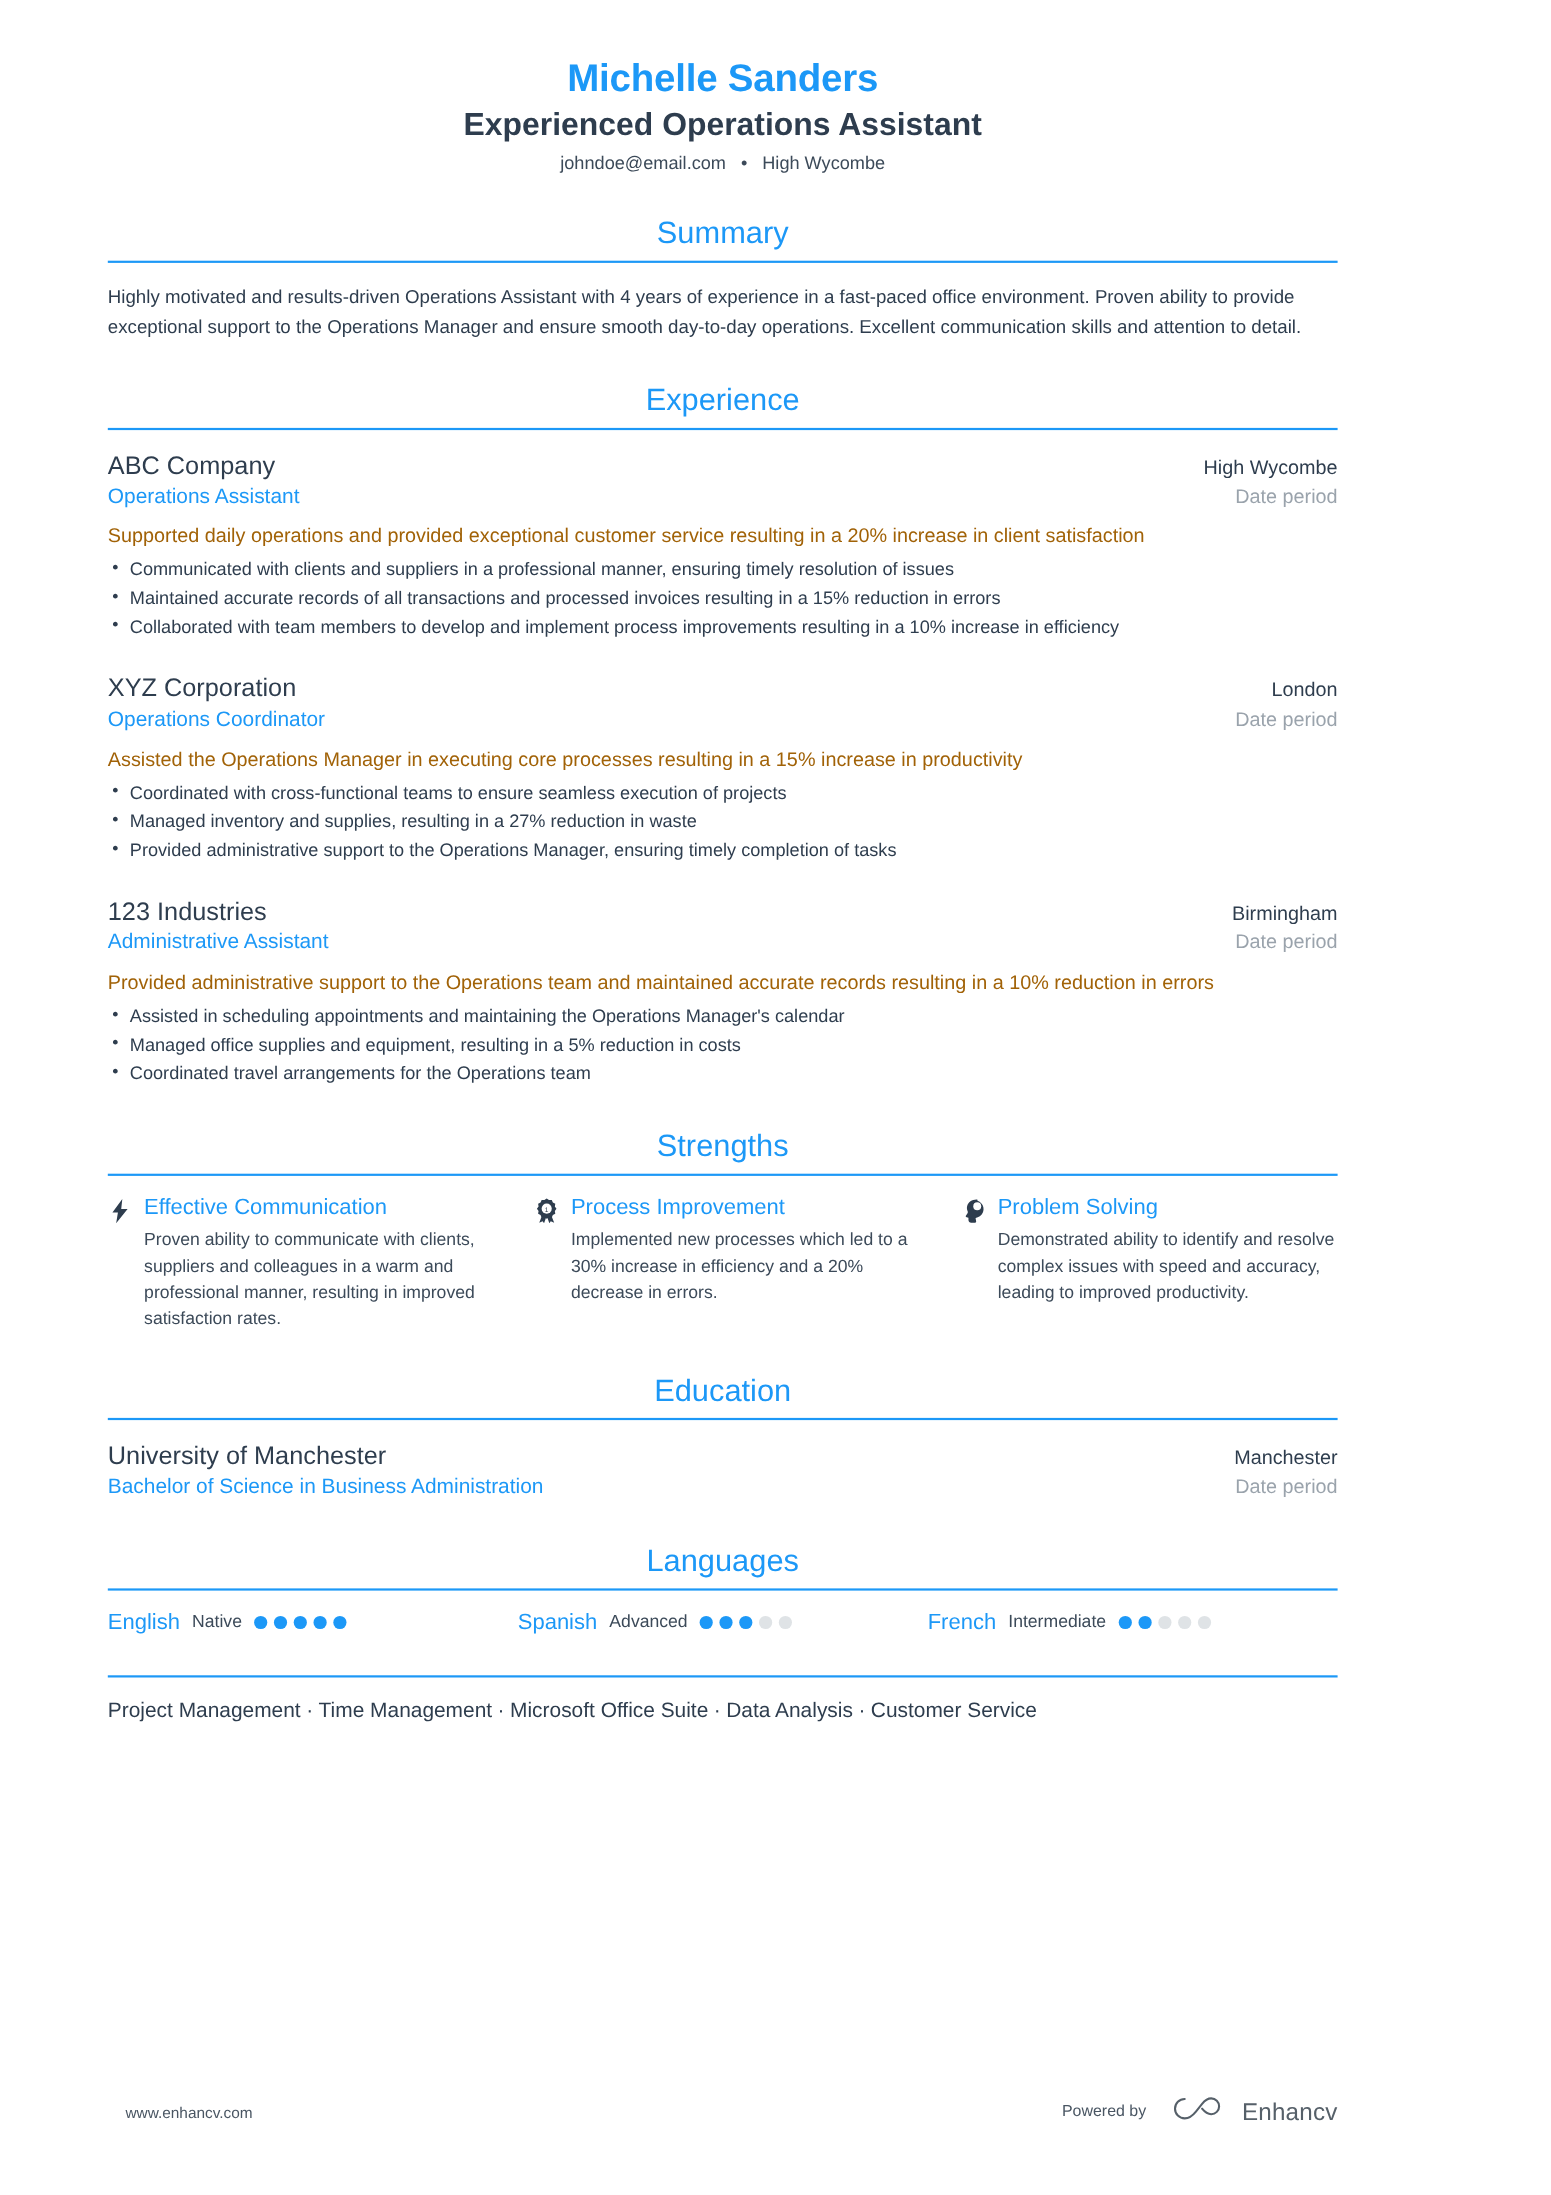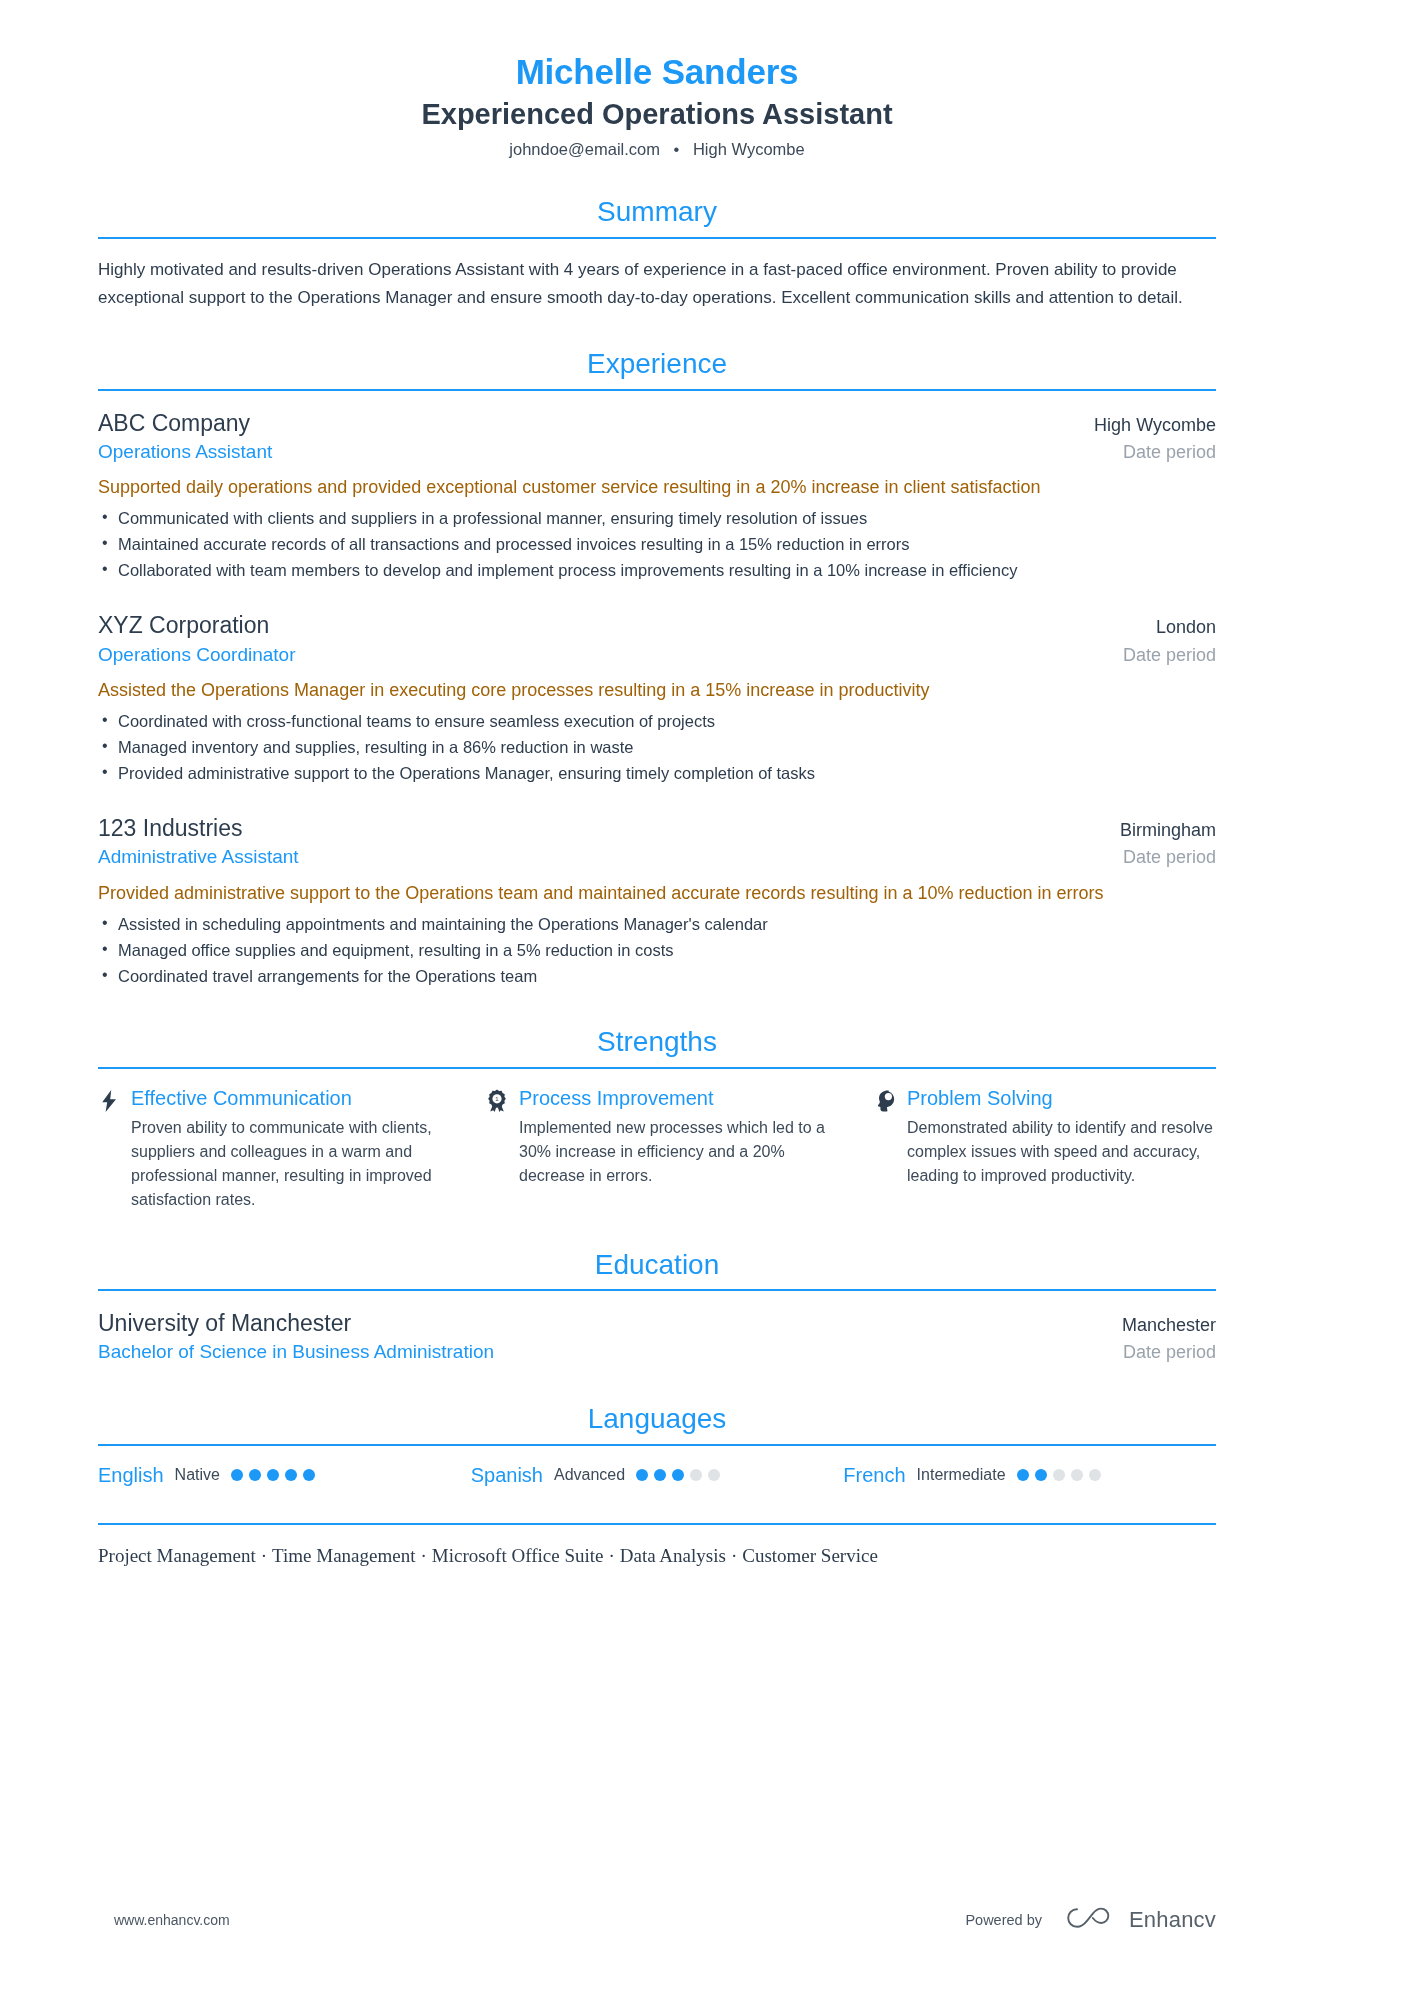--- a/index.html
+++ b/index.html
@@ -198,21 +198,20 @@
     border-radius: 50%;
     background: #dfe3e6;
   }
   .dot.filled { background: #1c98f7; }
 
   
   .skills-line {
     font-size: 19px;
     color: #2e3d4e;
     line-height: 1.5;
-    font-family: Liberation Serif, serif;
   }
   .skill-sep {
     display: inline-block;
     padding: 0 5px;
     color: #2e3d4e;
   }
 
   
   .footer {
     position: absolute;
@@ -297,21 +296,21 @@
           <div class="entry-org">XYZ Corporation</div>
           <div class="entry-location">London</div>
         </div>
         <div class="entry-row">
           <div class="entry-role">Operations Coordinator</div>
           <div class="entry-date">Date period</div>
         </div>
         <div class="entry-desc">Assisted the Operations Manager in executing core processes resulting in a 15% increase in productivity</div>
         <ul class="bullets">
           <li>Coordinated with cross-functional teams to ensure seamless execution of projects</li>
-          <li>Managed inventory and supplies, resulting in a 86% reduction in waste</li>
+          <li>Managed inventory and supplies, resulting in a 27% reduction in waste</li>
           <li>Provided administrative support to the Operations Manager, ensuring timely completion of tasks</li>
         </ul>
       </div>
 
       <div class="entry">
         <div class="entry-row">
           <div class="entry-org">123 Industries</div>
           <div class="entry-location">Birmingham</div>
         </div>
         <div class="entry-row">

